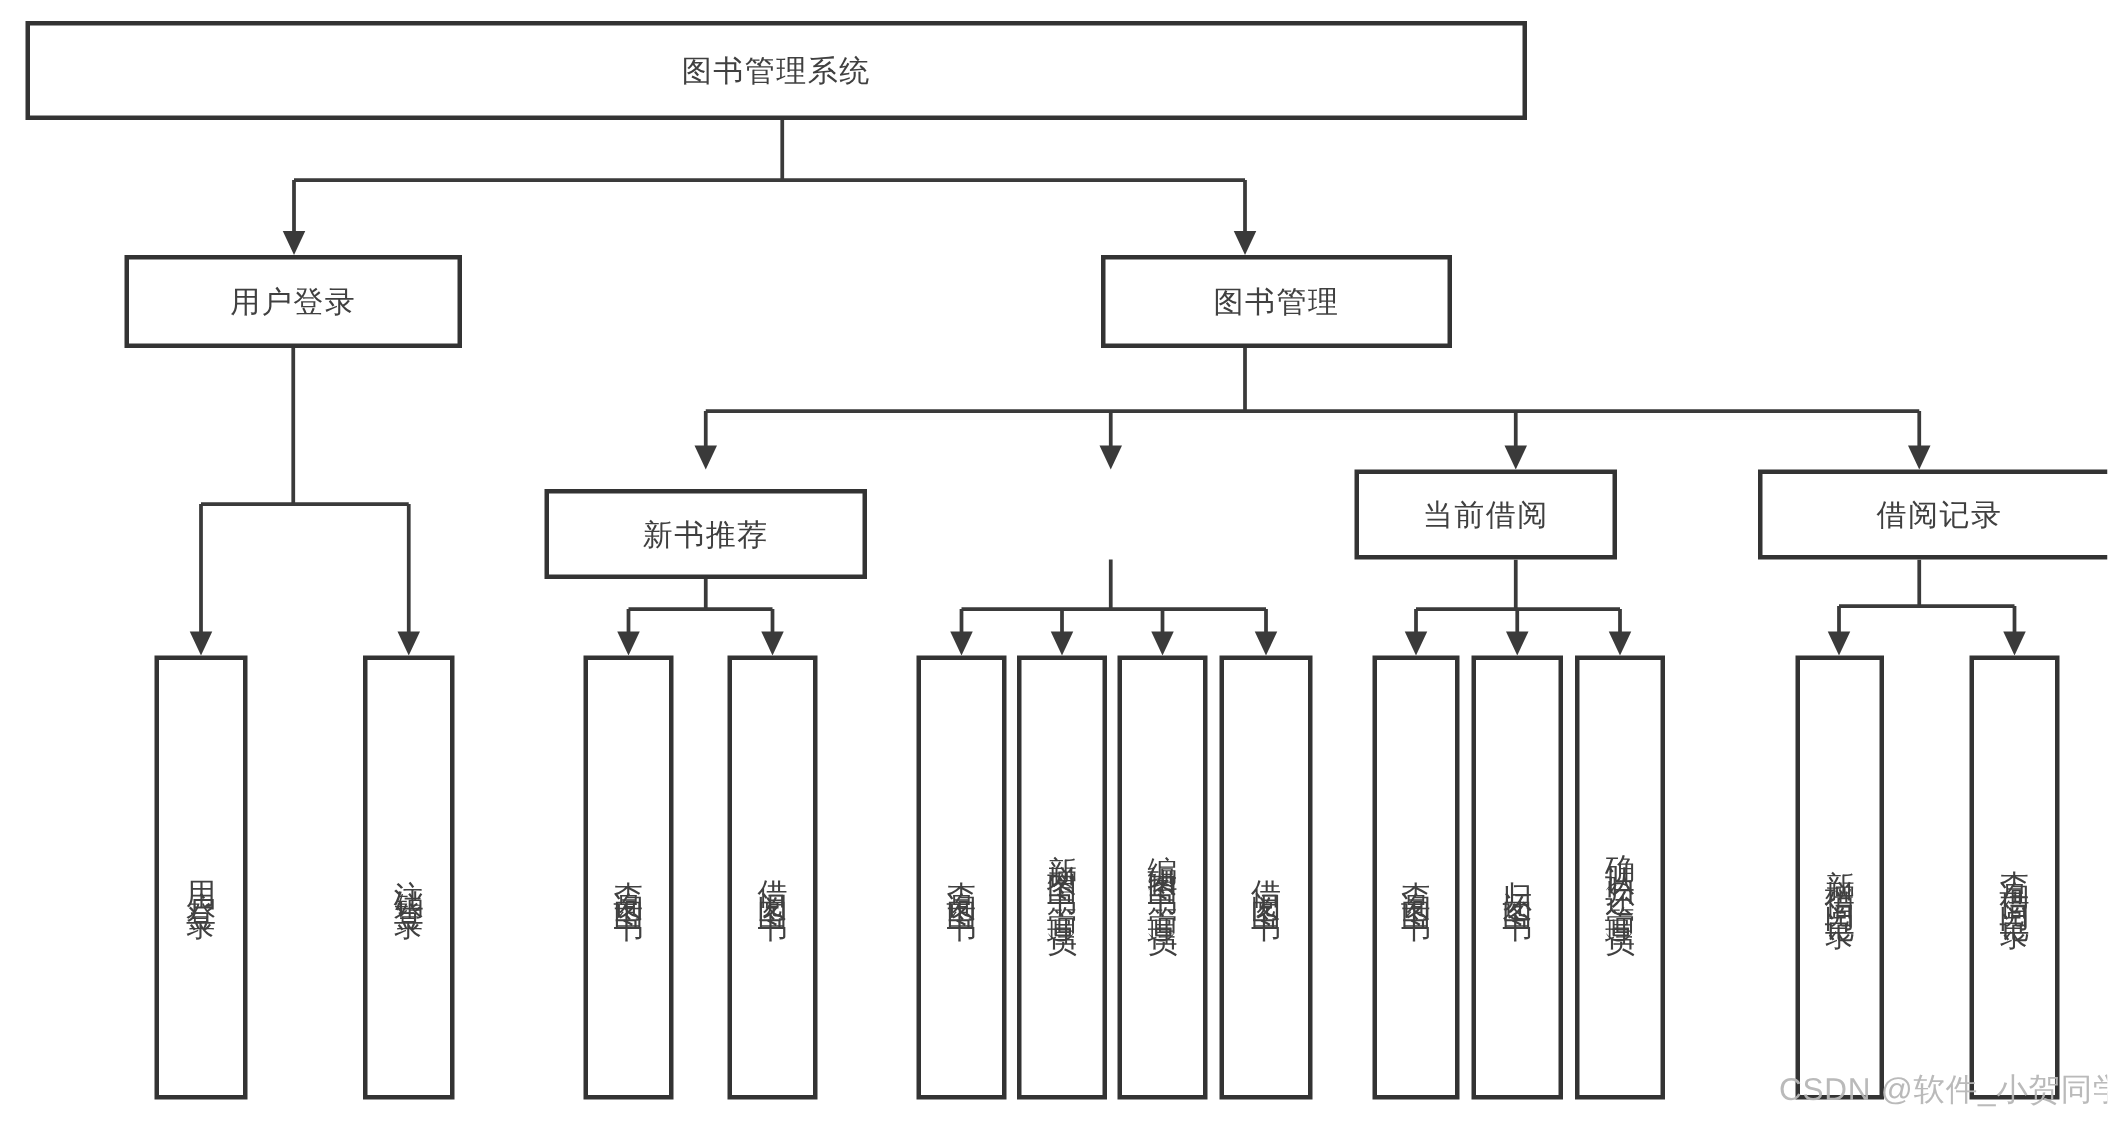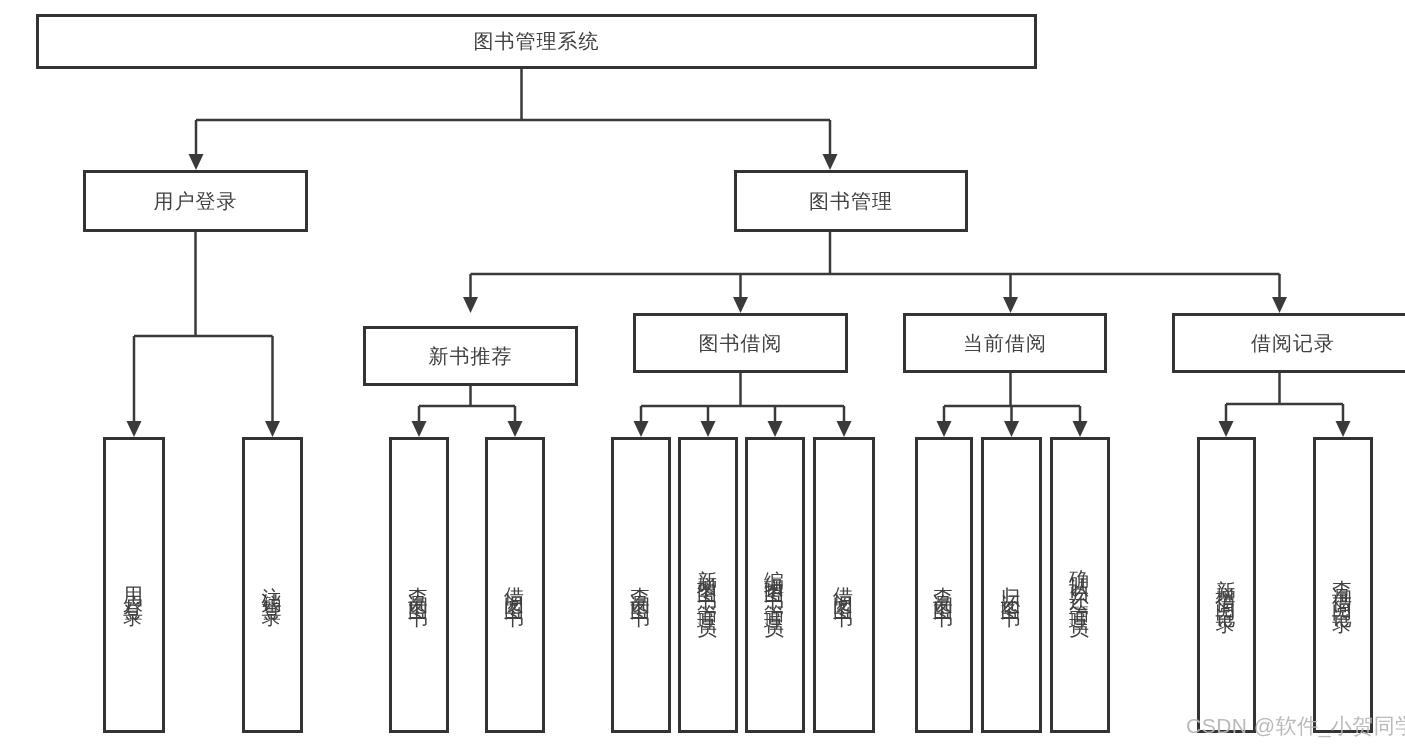--- a/index.html
+++ b/index.html
@@ -25,26 +25,26 @@
   .h-label { font-size:20px; letter-spacing:1px; white-space:nowrap; }
   .v-text {
     writing-mode:vertical-rl;
     text-orientation:mixed;
     font-size:20px;
     letter-spacing:7px;
     color:#404040;
     white-space:nowrap;
   }
   
-  .root   { left:36px;  top:14px;  width:1001px; height:55px;font-family:Liberation Serif, serif; }
+  .root   { left:17px;  top:14px;  width:1001px; height:66px;font-family:Liberation Serif, serif; }
   .l2-a   { left:83px;  top:170px; width:225px;  height:62px; }
   .l2-b   { left:713px; top:170px; width:234px;  height:62px;margin-left:21px; }
   .l3-1   { left:363px; top:326px; width:215px;  height:60px; }
   .l3-2   { left:633px; top:313px; width:215px;  height:60px; }
-  .l3-3   { left:903px; top:313px; width:204px;  height:60px; }
+  .l3-3   { left:903px; top:313px; width:175px;  height:60px; }
   .l3-4   { left:1172px;top:313px; width:242px;  height:60px; }
   .leaf   { top:437px; height:296px; }
   .lf-a1  { left:103px;  width:62px; }
   .lf-a2  { left:242px;  width:61px; }
   .lf-b1  { left:389px;  width:60px; }
   .lf-b2  { left:485px;  width:60px; }
   .lf-c1  { left:611px;  width:60px; }
   .lf-c2  { left:678px;  width:60px; }
   .lf-c3  { left:745px;  width:60px; }
   .lf-c4  { left:813px;  width:62px; }
@@ -153,23 +153,20 @@
   <div class="box l2-a">
     <span class="h-label">用户登录</span>
   </div>
   <div class="box l2-b">
     <span class="h-label">图书管理</span>
   </div>
 
   <div class="box l3-1">
     <span class="h-label">新书推荐</span>
   </div>
-  <div class="box l3-2">
-    <span class="h-label">图书借阅</span>
-  </div>
   <div class="box l3-3">
     <span class="h-label">当前借阅</span>
   </div>
   <div class="box l3-4">
     <span class="h-label">借阅记录</span>
   </div>
 
   <div class="box leaf lf-a1">
     <span class="v-text">用户登录</span>
   </div>

